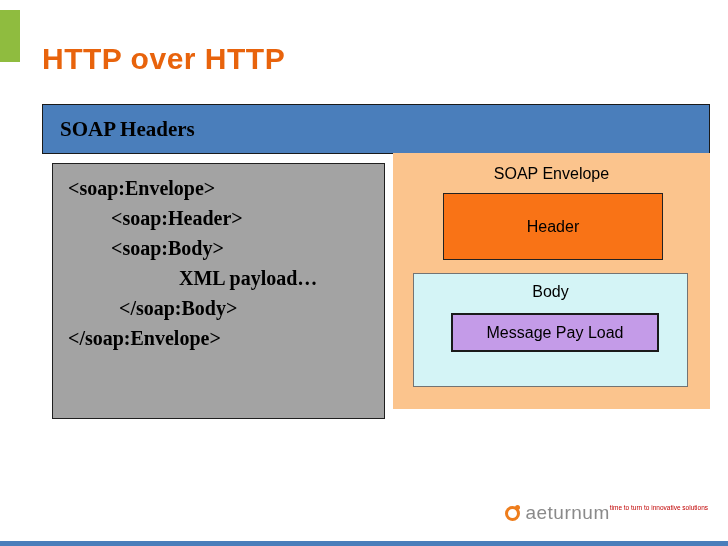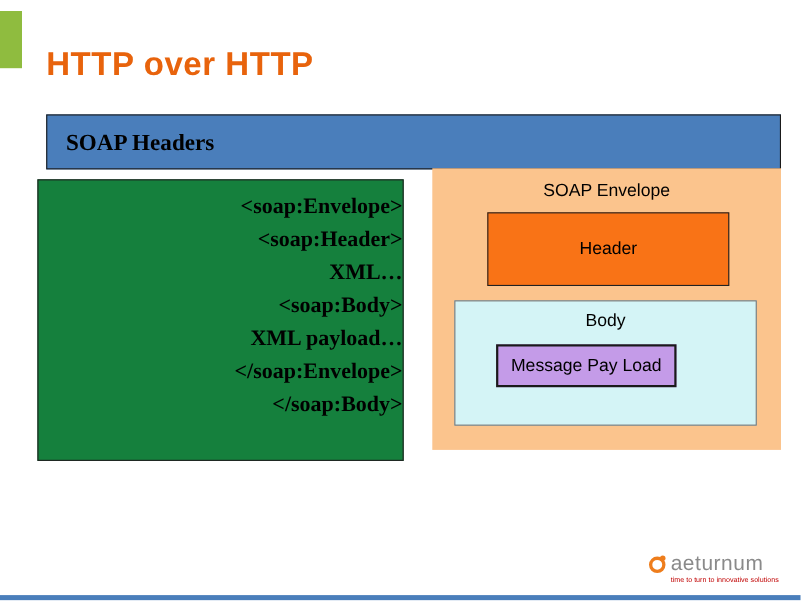--- a/index.html
+++ b/index.html
@@ -44,26 +44,25 @@
   }
   .http-bar .label {
     font-family: "Liberation Serif", serif;
     font-weight: 700;
     font-size: 21px;
     color: #000000;
   }
 
   .code-box {
     position: absolute;
-    left: 34px; top: 163px;
+    left: 52px; top: 163px;
     width: 333px; height: 256px;
-    background: #15803d;
+    background: #a3a3a3;
     border: 1px solid #1f1f1f;
     padding: 9px 0 0 15px;
-    text-align: right;
   }
   .code-line {
     font-family: "Liberation Serif", serif;
     font-weight: 700;
     font-size: 20px;
     line-height: 30px;
     color: #000000;
     white-space: pre;
   }
   .ind-0  { padding-left: 0; }
@@ -111,21 +110,21 @@
     position: absolute;
     left: 0; top: 9px;
     width: 100%;
     text-align: center;
     font-size: 16px;
     color: #000000;
   }
   .payload-box {
     position: absolute;
     left: 37px; top: 39px;
-    width: 164px; height: 39px;
+    width: 208px; height: 39px;
     background: #C49BE8;
     border: 2px solid #1a1a1a;
     display: flex;
     align-items: center;
     justify-content: center;
     font-size: 16px;
     color: #000000;
   }
 
   .logo {
@@ -144,21 +143,21 @@
     margin-right: 5px;
   }
   .logo-ring::after {
     content: "";
     position: absolute;
     top: -4px; right: -3px;
     width: 5px; height: 5px;
     background: #EE7D1C;
     border-radius: 50%;
   }
-  .logo-text-wrap { display: flex; flex-direction: column; }
+  .logo-text-wrap { display: flex; }
   .logo-text {
     font-size: 19px;
     color: #8a8a8a;
     letter-spacing: 0.5px;
     line-height: 20px;
   }
   .logo-tagline {
     font-size: 6.5px;
     color: #C00000;
     margin-top: 1px;
@@ -180,25 +179,24 @@
 
   <h1 class="slide-title">HTTP over HTTP</h1>
 
   <div class="http-bar">
     <span class="label">SOAP Headers</span>
   </div>
 
   <div class="code-box">
     <div class="code-line ind-0">&lt;soap:Envelope&gt;</div>
     <div class="code-line ind-1">&lt;soap:Header&gt;</div>
-    <div class="code-line ind-2">XML…</div>
     <div class="code-line ind-1">&lt;soap:Body&gt;</div>
     <div class="code-line ind-3">XML payload…</div>
+    <div class="code-line ind-1x">&lt;/soap:Body&gt;</div>
     <div class="code-line ind-0">&lt;/soap:Envelope&gt;</div>
-    <div class="code-line ind-1x">&lt;/soap:Body&gt;</div>
   </div>
 
   <div class="envelope-box">
     <div class="envelope-title">SOAP Envelope</div>
 
     <div class="header-box">
       <span>Header</span>
     </div>
 
     <div class="body-box">

